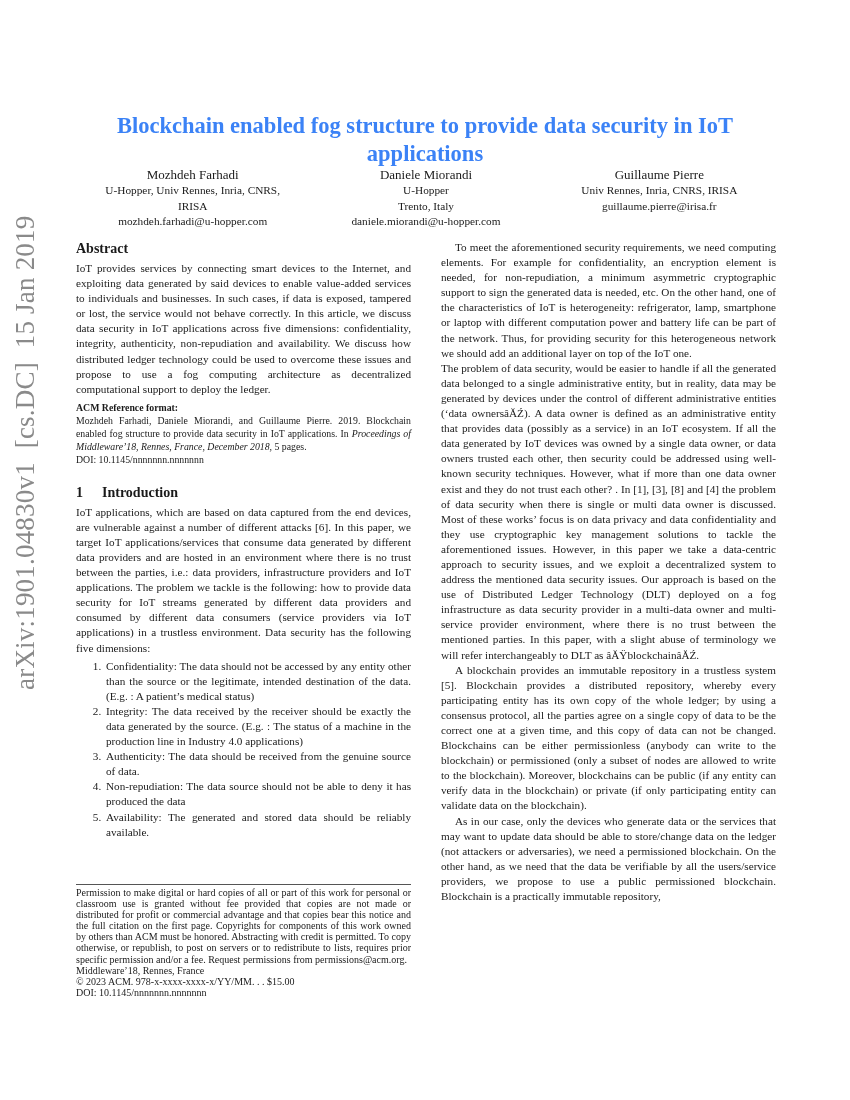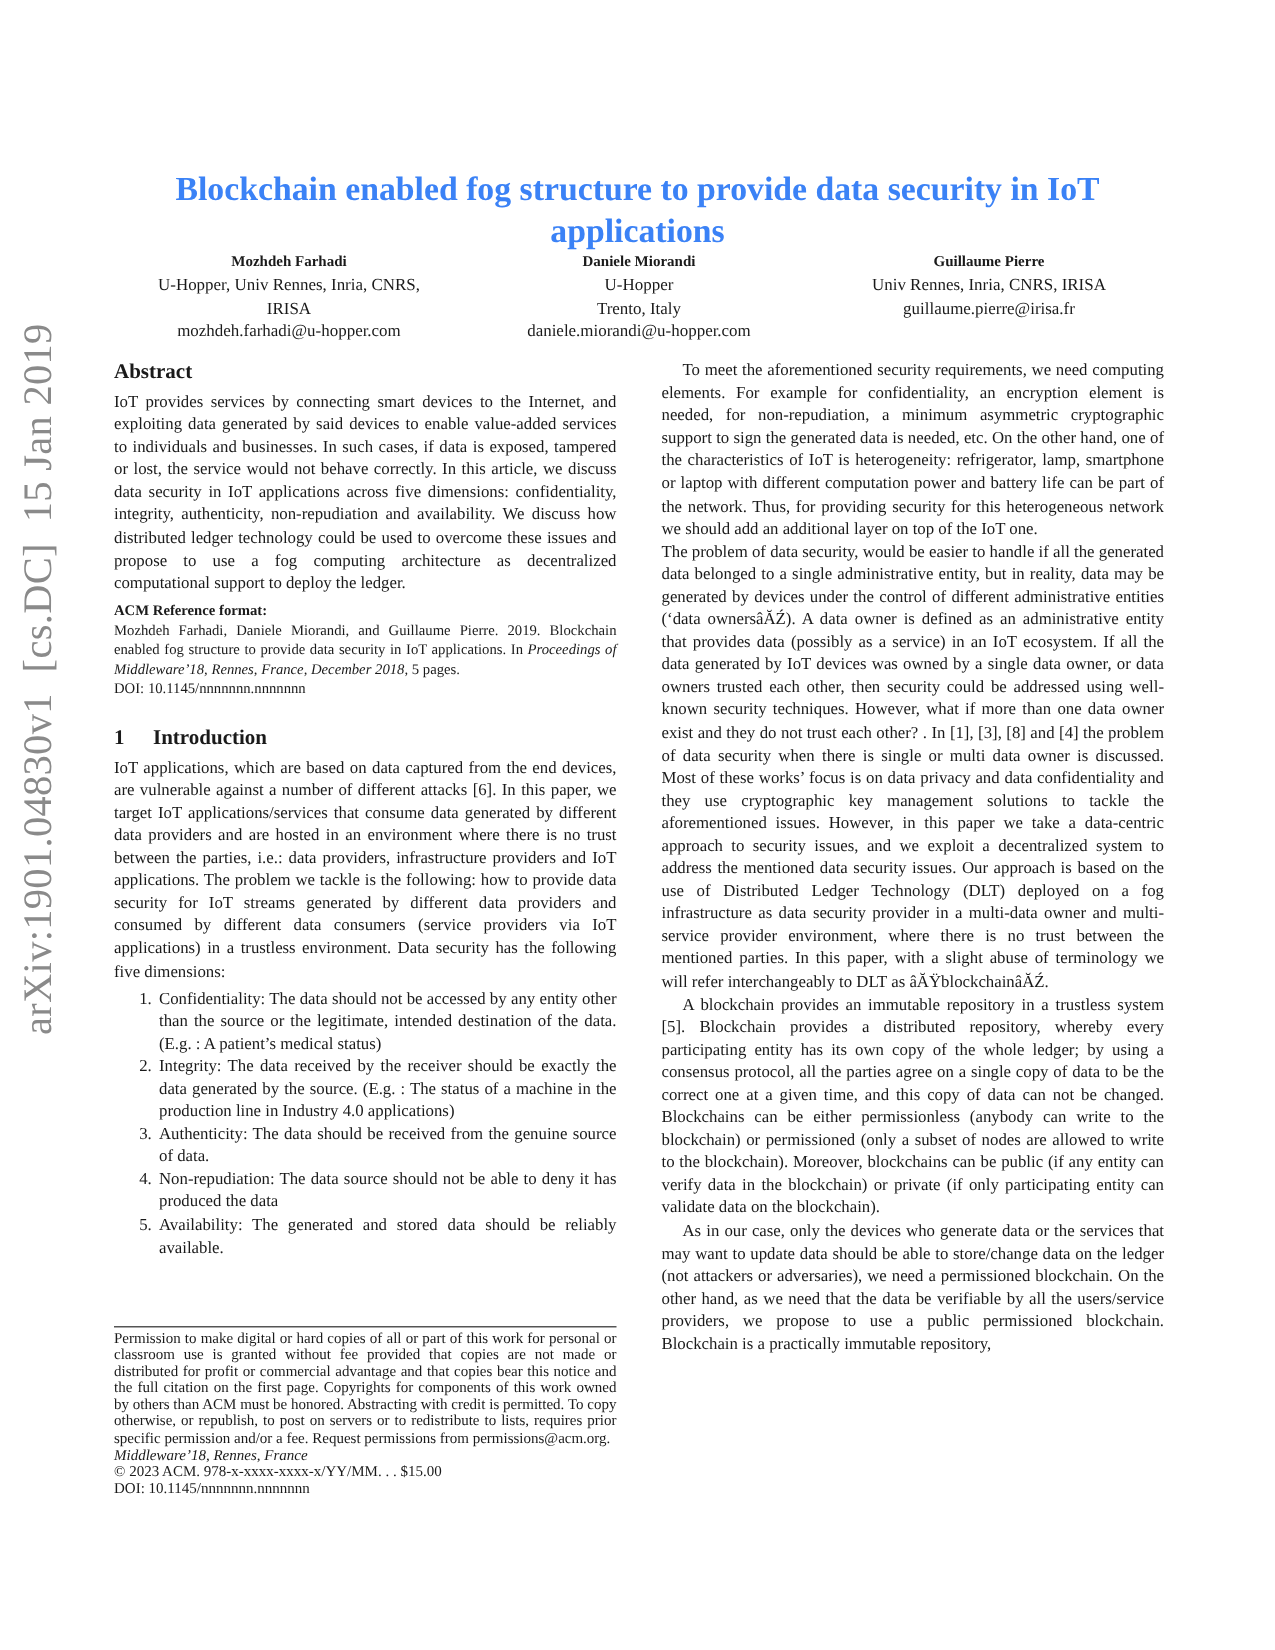--- a/index.html
+++ b/index.html
@@ -6,38 +6,38 @@
   body { width:850px; height:1100px; position:relative; overflow:hidden;
          font-family:"Liberation Serif", "DejaVu Serif", serif; color:#1a1a1a; }
   .arxiv-stamp { position:absolute; left:10px; top:690px; width:420px; height:40px;
     transform-origin:0 0; transform:rotate(-90deg);
     font-family:"Liberation Serif", serif; font-size:27px; color:#8a8a8a;
     white-space:pre; letter-spacing:0.2px; }
   .title { position:absolute; left:60px; top:97px; width:730px; text-align:center;
     font-weight:bold; font-size:22.5px; line-height:28px; color:#3b82f6; }
   .authors { position:absolute; left:76px; top:166px; width:700px; display:flex; }
   .author { flex:1; text-align:center; font-size:11.3px; line-height:15.5px; }
-  .author .name { font-size:10px; line-height:17px;font-weight:bold; }
+  .author .name { font-size:13px; line-height:17px; }
   .col { position:absolute; top:240px; width:335px; font-size:11.2px; line-height:15.1px;
     text-align:justify; }
   .col.left { left:76px; }
   .col.right { left:441px; }
   h2.sec { font-size:14px; font-weight:bold; margin:0 0 3px 0; line-height:18px; }
   h2.sec .num { display:inline-block; width:26px; }
   p { margin:0; }
   p.indent { text-indent:14px; }
   .ref-head { font-weight:bold; font-size:9.8px; margin-top:4px; line-height:13px; }
   .ref-body { font-size:9.8px; line-height:13.2px; }
   .ref-body i { font-style:italic; }
   ol.dims { margin:3px 0 0 0; padding-left:28px; }
   ol.dims li { padding-left:2px; line-height:15.1px; }
   .footnote { position:absolute; left:76px; top:884px; width:335px; }
   .footnote hr { border:none; border-top:1.2px solid #555; margin:0 0 2px 0; width:100%; }
   .footnote .fn { font-size:10px; line-height:11.1px; text-align:justify; }
-  .footnote .it { font-style:italic; }
+  .footnote .it { }
 </style>
 </head>
 <body>
 
 <div class="arxiv-stamp">arXiv:1901.04830v1  [cs.DC]  15 Jan 2019</div>
 
 <h1 class="title">Blockchain enabled fog structure to provide data security in IoT applications</h1>
 
 <div class="authors">
   <div class="author">

